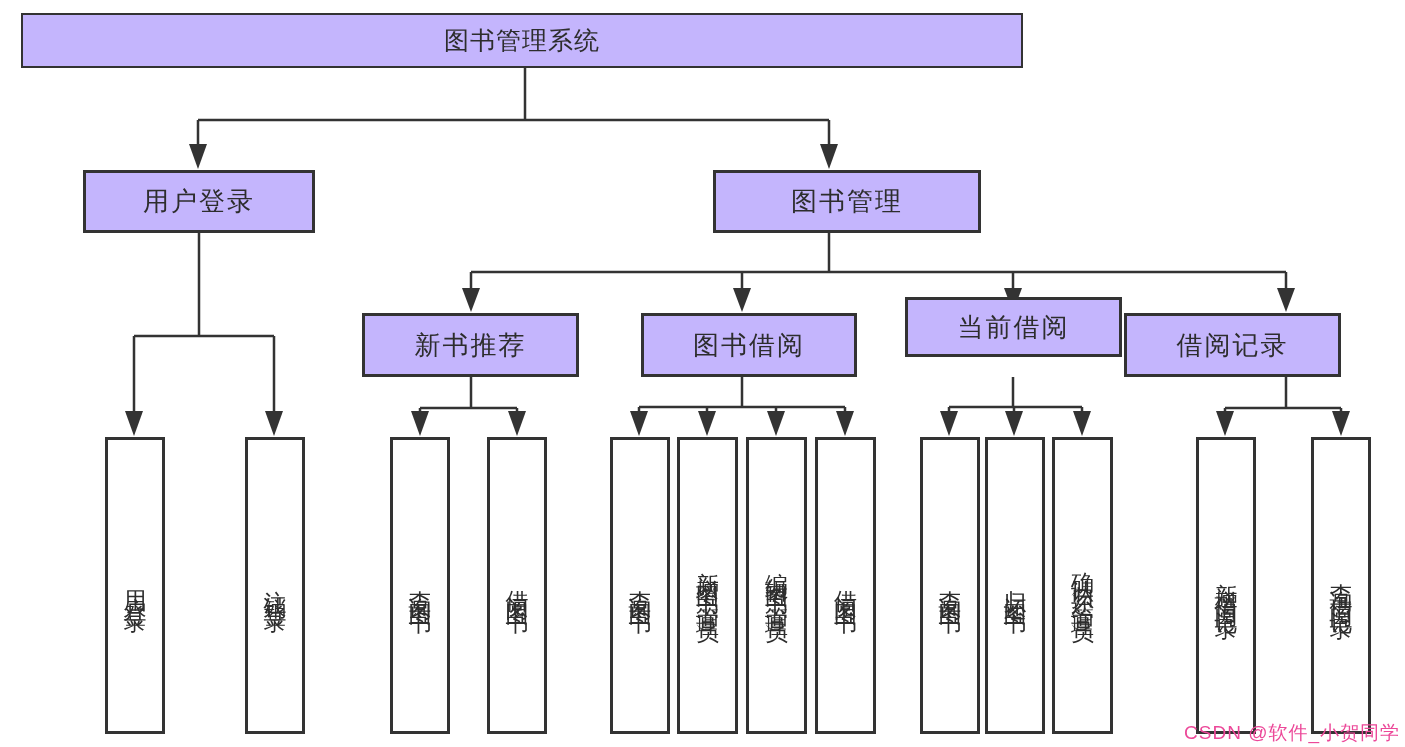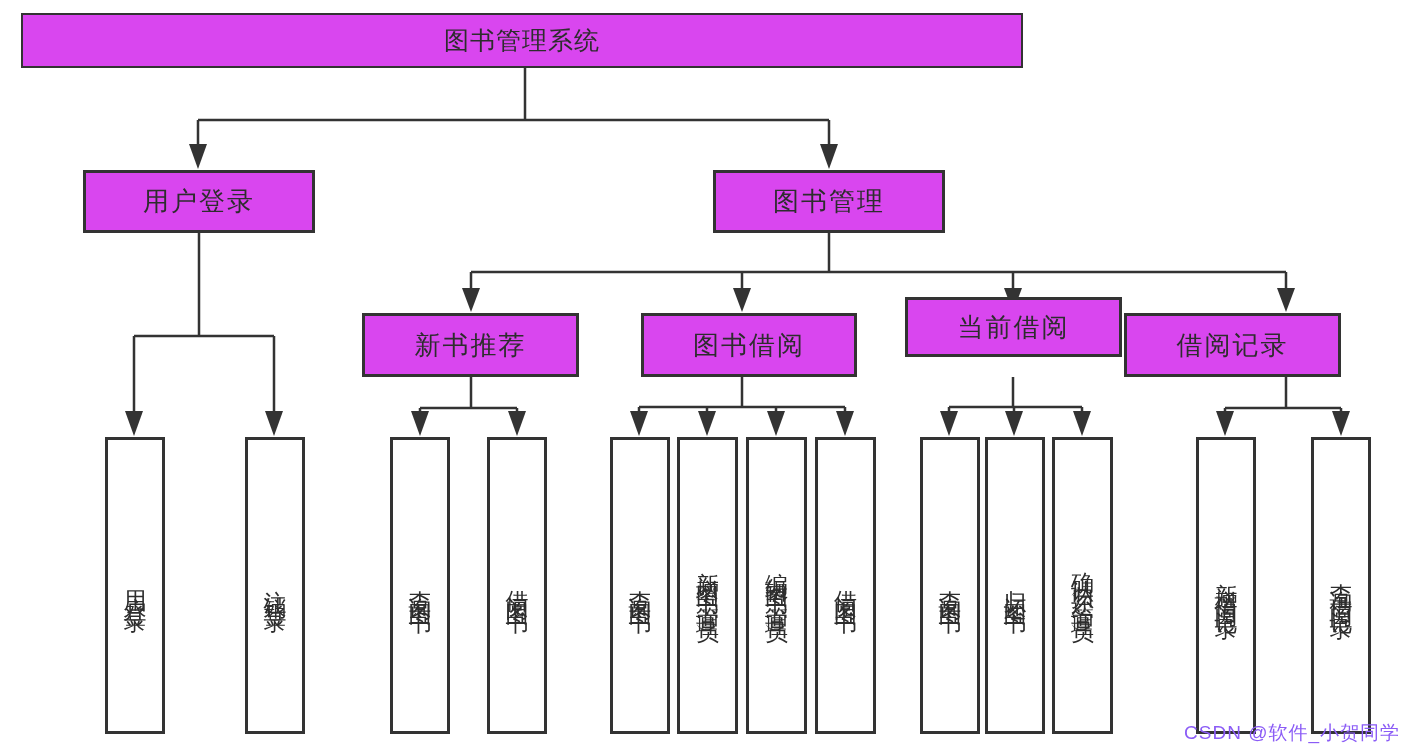--- a/index.html
+++ b/index.html
@@ -3,39 +3,39 @@
 <meta charset="utf-8">
 <style>
   html,body{margin:0;padding:0;background:#ffffff;}
   body{
     width:1405px;height:747px;position:relative;overflow:hidden;
     font-family:"Liberation Sans",sans-serif;
   }
   .canvas{position:absolute;inset:0;}
   svg.wires{position:absolute;left:0;top:0;z-index:1;}
   .box{
-    position:absolute;box-sizing:border-box;background:#d946ef;
+    position:absolute;box-sizing:border-box;background:#c4b5fd;
     border:3px solid #333333;display:flex;align-items:center;justify-content:center;
     color:#2d2d2d;z-index:2;
   }
   .box.root{border-width:2px;font-size:25px;letter-spacing:1px;}
   .box.lvl2{font-size:26px;letter-spacing:2px;}
   .box.lvl3{font-size:26px;letter-spacing:2px;}
   .leaf{
     position:absolute;box-sizing:border-box;background:#ffffff;
     border:3px solid #333333;top:437px;width:60px;height:297px;
     display:flex;align-items:center;justify-content:center;z-index:2;
   }
   .vtext{
     writing-mode:vertical-rl;text-orientation:mixed;
     font-size:23px;letter-spacing:7px;line-height:1;color:#2d2d2d;white-space:nowrap;
   }
   .watermark{
     position:absolute;right:5px;bottom:1px;z-index:3;
-    font-size:19px;color:#8b5cf6;letter-spacing:1px;
+    font-size:19px;color:#ec4899;letter-spacing:1px;
   }
 </style>
 </head>
 <body>
 
 <div class="canvas">
 
   <svg class="wires" width="1405" height="747" viewBox="0 0 1405 747">
     <path fill="none" stroke="#333333" stroke-width="2.5" d="
       M525,68 V121 M198,120 H829 M198,120 V150 M829,120 V150
@@ -68,21 +68,21 @@
     </g>
   </svg>
 
   <div class="box root" style="left:21px;top:13px;width:1002px;height:55px;">
     <span>图书管理系统</span>
   </div>
 
   <div class="box lvl2" style="left:83px;top:170px;width:232px;height:63px;">
     <span>用户登录</span>
   </div>
-  <div class="box lvl2" style="left:713px;top:170px;width:232px;height:63px;">
+  <div class="box lvl2" style="left:713px;top:170px;width:268px;height:63px;">
     <span>图书管理</span>
   </div>
 
   <div class="box lvl3" style="left:362px;top:313px;width:217px;height:64px;align-items:center;">
     <span>新书推荐</span>
   </div>
   <div class="box lvl3" style="left:634px;top:313px;width:216px;height:64px;margin-left:7px;">
     <span>图书借阅</span>
   </div>
   <div class="box lvl3" style="left:905px;top:297px;width:217px;height:60px;text-align:right;">

